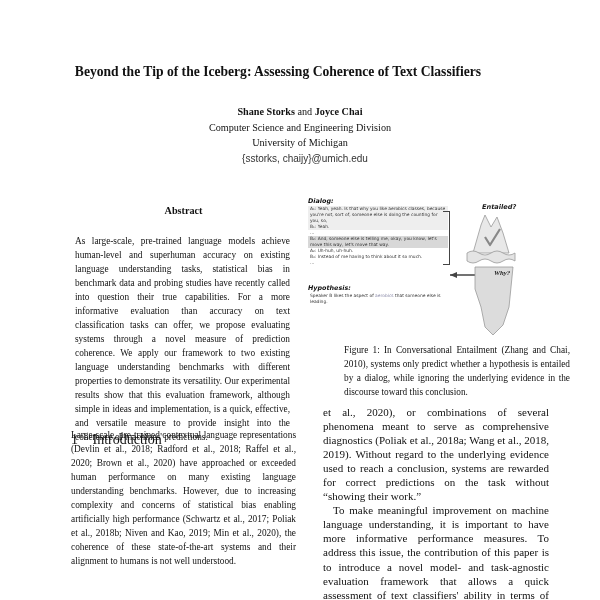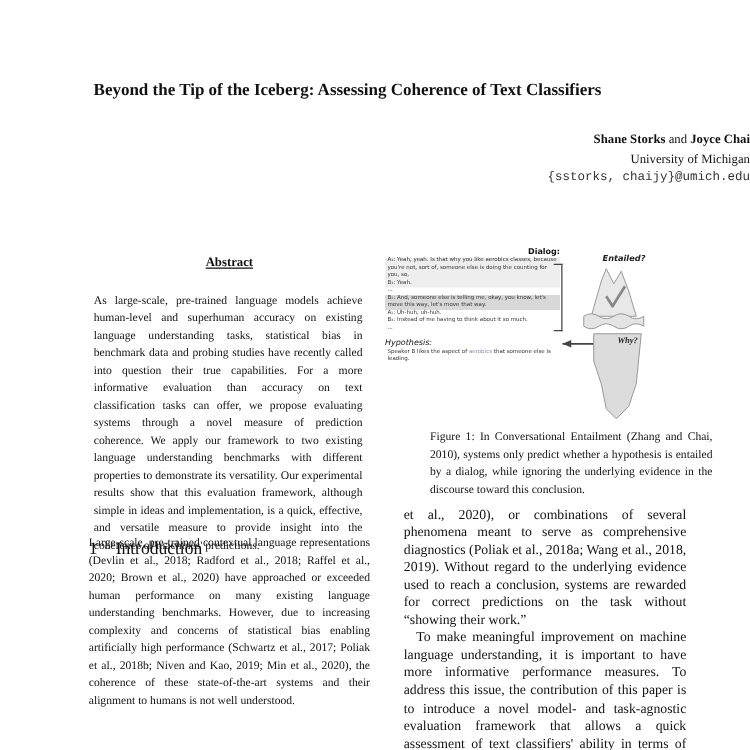--- a/index.html
+++ b/index.html
@@ -1,34 +1,34 @@
 <!DOCTYPE html>
 <html><head>
 <meta charset="utf-8">
 <style>
   html, body { margin: 0; padding: 0; background: #fff; }
   body { width: 600px; height: 600px; overflow: hidden; position: relative;
          font-family: "Liberation Serif", "DejaVu Serif", serif; color: #111; }
   .title { position: absolute; top: 64px; left: 0; width: 556px; text-align: center;
            font-weight: bold; font-size: 13.6px; letter-spacing: 0; }
-  .authors { position: absolute; top: 104px; left: 0; width: 600px; text-align: right; font-size: 10.2px; line-height: 15.6px; }
+  .authors { position: absolute; top: 104px; left: 0; width: 600px; text-align: center; font-size: 10.2px; line-height: 15.6px; }
   .authors .names b { font-weight: bold; }
-  .email { font-family: Liberation Mono, monospace; font-size: 10px; color: #333; margin-left: 10px; }
-  .abstract-head { position: absolute; top: 205px; left: 71px; width: 225px; text-align: center; font-weight: bold; font-size: 10.2px; text-decoration: underline; }
+  .email { font-family: Liberation Sans, sans-serif; font-size: 10px; color: #333; margin-left: 10px; }
+  .abstract-head { position: absolute; top: 205px; left: 71px; width: 225px; text-align: center; font-weight: bold; font-size: 10.2px; }
   .abstract { position: absolute; top: 234px; left: 75px; width: 215px; font-size: 9.3px; line-height: 14px; text-align: justify; }
   .sec-head { position: absolute; top: 432px; left: 71px; font-weight: normal; font-size: 14px; }
   .sec-head .num { display: inline-block; width: 18px; }
   .intro { position: absolute; top: 428px; left: 71px; width: 225px; font-size: 9.3px; line-height: 14.05px; text-align: justify; }
   .figure { position: absolute; left: 308px; top: 197px; width: 232px; height: 135px; }
   .dialog { position: absolute; left: 0; top: 0; width: 140px; font-family: "DejaVu Sans", sans-serif; font-size: 4.4px; line-height: 6px; color: #333; }
-  .dialog .head { font-weight: bold; font-size: 6.4px; line-height: 9px; color: #111; text-align: right; }
+  .dialog .head { font-weight: bold; font-style: italic; font-size: 6.4px; line-height: 9px; color: #111; }
   .dialog .turn { padding: 0 2px; }
   .dialog .hl1 { background: #eeeeee; }
   .dialog .hl2 { background: #d8d8d8; }
-  .hyp-head { font-weight: normal; font-style: italic; font-size: 6.4px; line-height: 9px; color: #111; margin-top: 4px; }
+  .hyp-head { font-weight: bold; font-style: italic; font-size: 6.4px; line-height: 9px; color: #111; margin-top: 18px; }
   .hyp .kw { color: #8a8aa8; }
   .bracket { position: absolute; left: 135px; top: 14px; width: 6px; height: 52px; border: 1.5px solid #444; border-left: none; }
   .entailed { position: absolute; left: 174px; top: 6px; font-family: "DejaVu Sans", sans-serif; font-style: italic; font-weight: bold; font-size: 6.6px; color: #222; }
   .why { position: absolute; left: 186px; top: 72px; font-family: Liberation Serif, serif; font-style: italic; font-weight: bold; font-size: 6.8px; color: #222; }
   .iceberg { position: absolute; left: 125px; top: 10px; }
   .caption { position: absolute; top: 343px; left: 311px; width: 226px; font-size: 9.3px; line-height: 14px; text-align: justify; margin-left: 33px; }
   .rtext { position: absolute; top: 405px; left: 323px; width: 226px; font-size: 11px; line-height: 14.05px; text-align: justify; }
   .rtext p { margin: 0; }
   .rtext p.indent { text-indent: 10px; }
   p { margin: 0; }
@@ -37,20 +37,21 @@
 <body>
 
 <div class="title">Beyond the Tip of the Iceberg: Assessing Coherence of Text Classifiers</div>
 
 <div class="authors">
   <div class="names">
     <b>Shane Storks</b>
     <span>and</span>
     <b>Joyce Chai</b>
   </div>
+  <div>Computer Science and Engineering Division</div>
   <div>University of Michigan</div>
   <div class="email">{sstorks, chaijy}@umich.edu</div>
 </div>
 
 <div class="abstract-head">Abstract</div>
 <div class="abstract">As large-scale, pre-trained language models achieve human-level and superhuman accuracy on existing language understanding tasks, statistical bias in benchmark data and probing studies have recently called into question their true capabilities. For a more informative evaluation than accuracy on text classification tasks can offer, we propose evaluating systems through a novel measure of prediction coherence. We apply our framework to two existing language understanding benchmarks with different properties to demonstrate its versatility. Our experimental results show that this evaluation framework, although simple in ideas and implementation, is a quick, effective, and versatile measure to provide insight into the coherence of machines' predictions.</div>
 
 <div class="sec-head">
   <span class="num">1</span>
   <span>Introduction</span>

